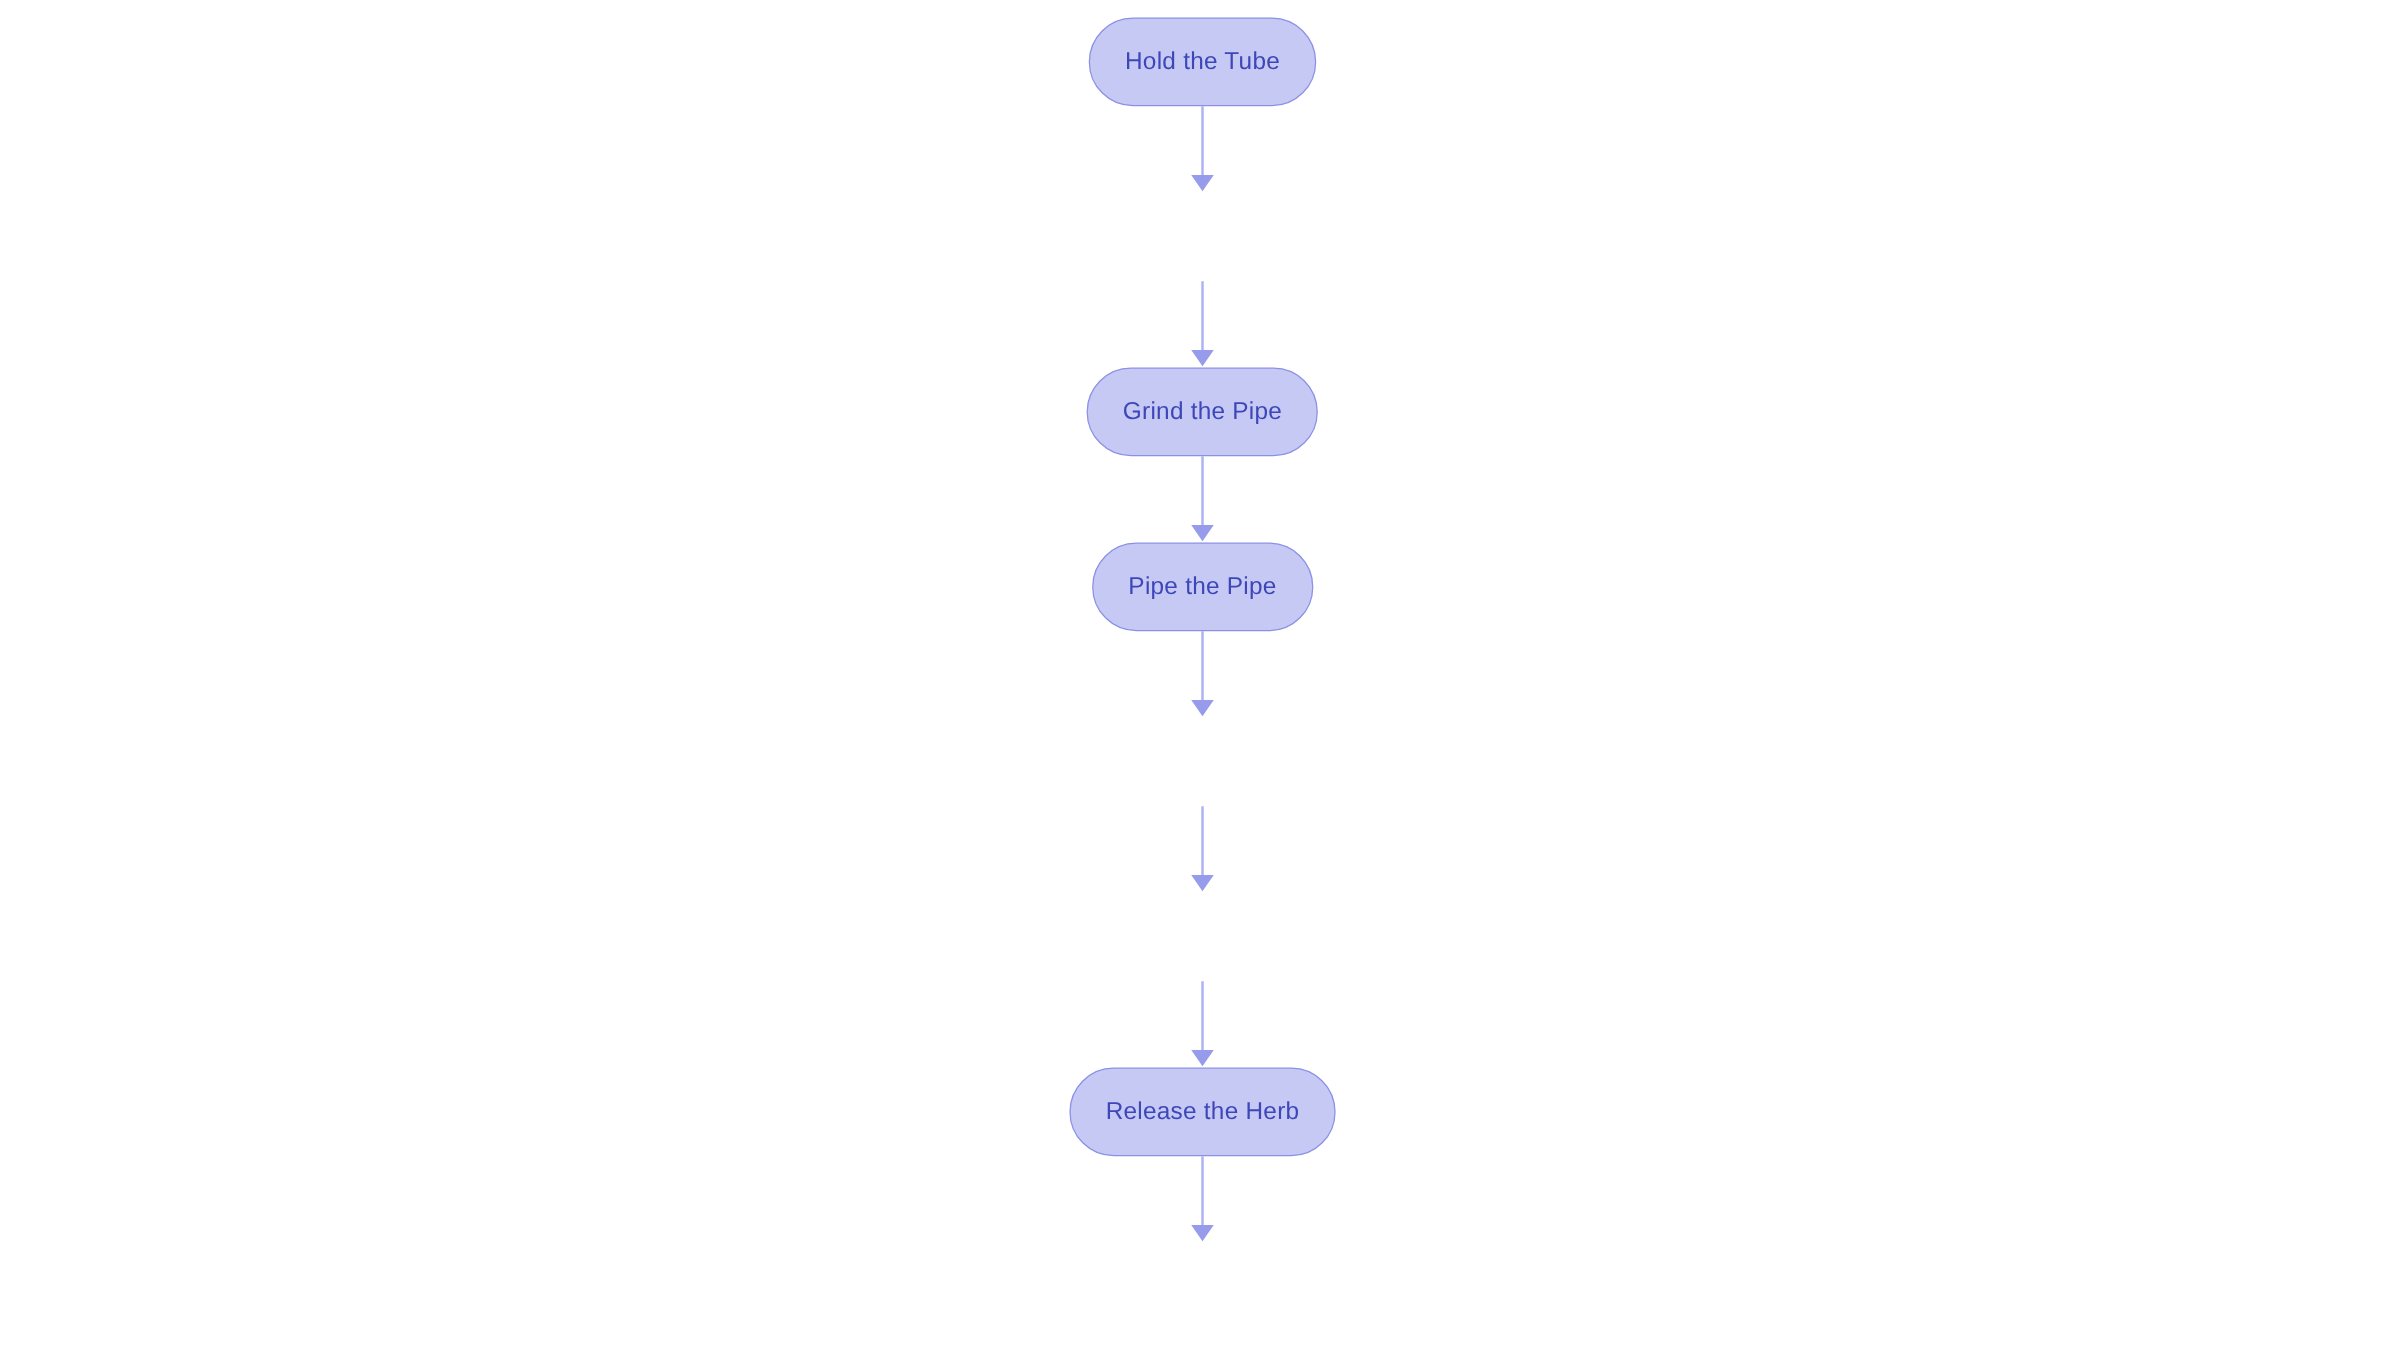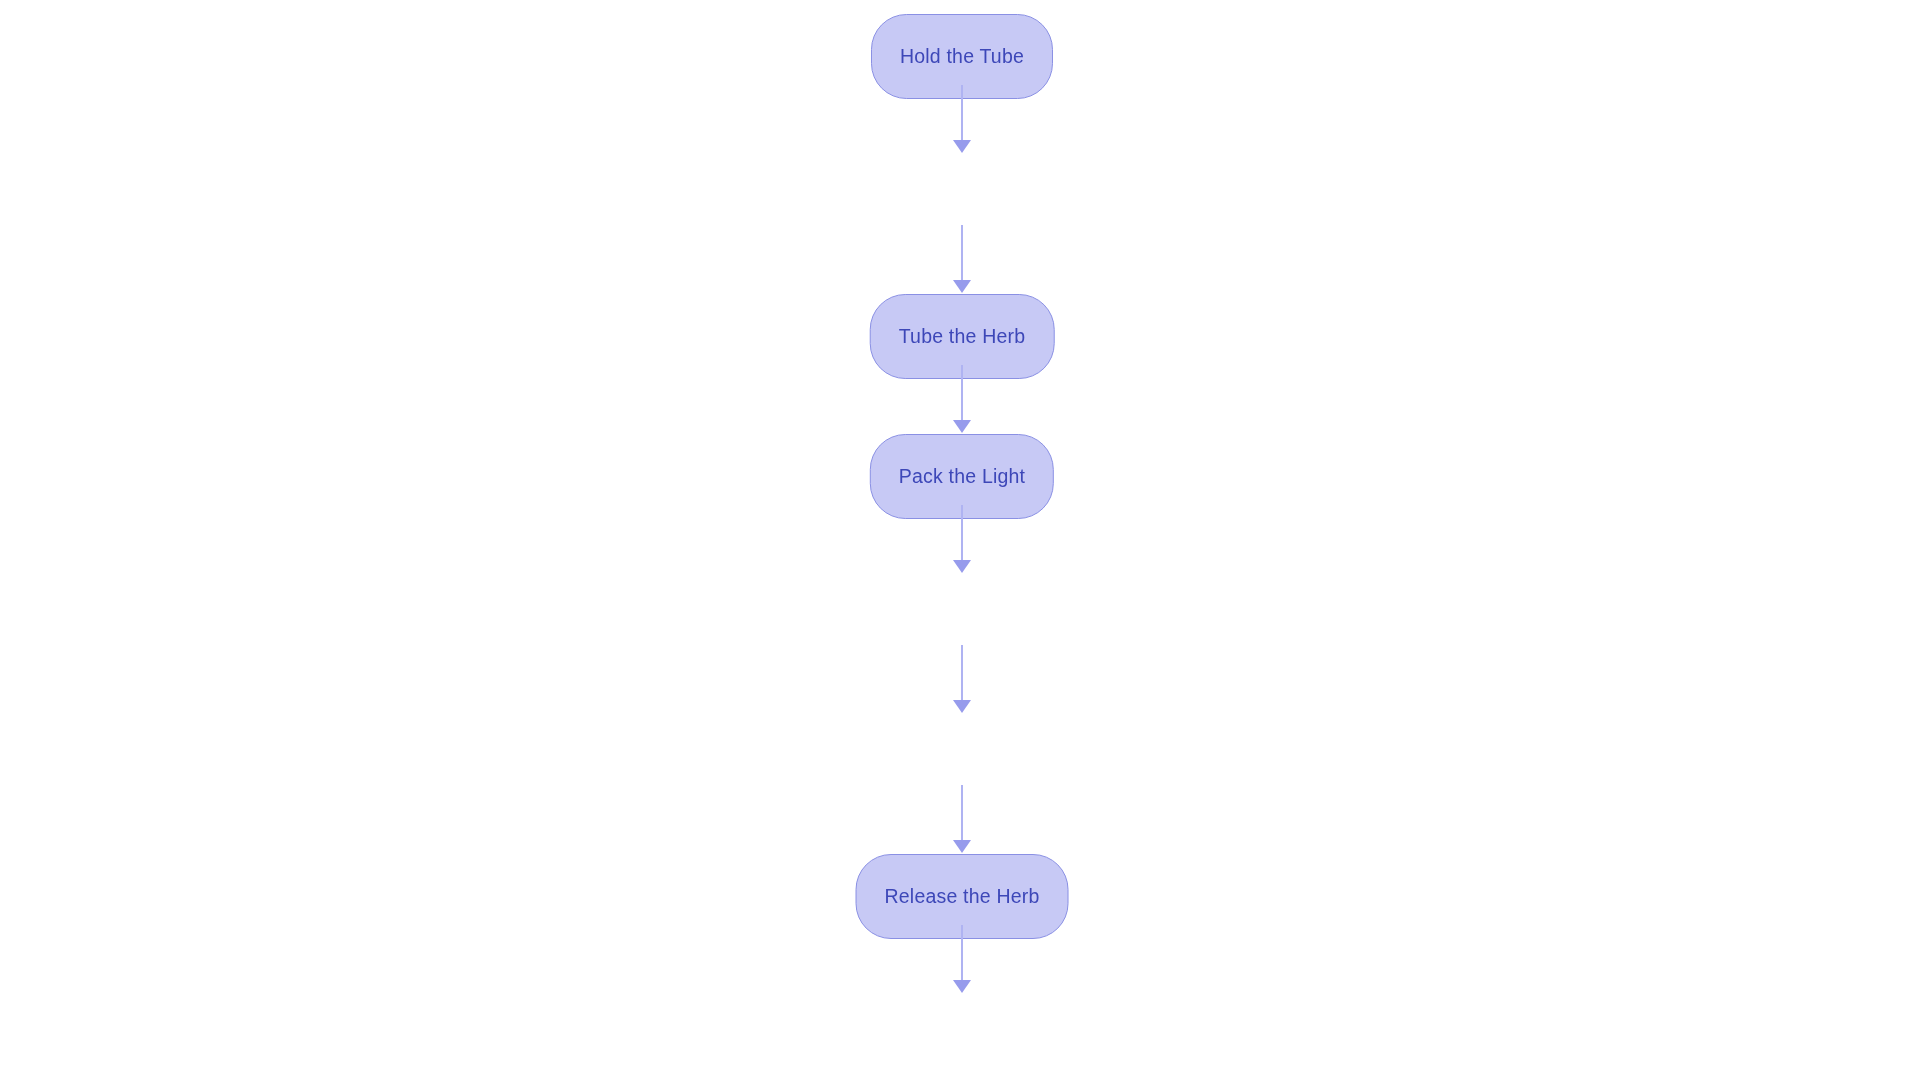--- a/index.html
+++ b/index.html
@@ -16,21 +16,21 @@
   }
   .flow {
     position: absolute;
     inset: 0;
   }
   .node {
     position: absolute;
     left: 962px;
     transform: translateX(-50%);
     top: calc(14px + var(--i) * 140px);
-    height: 85px;
+    height: 71px;
     box-sizing: border-box;
     padding: 0 28px;
     border-radius: 35.5px;
     background: var(--node-fill, #c7c9f5);
     border: 1.6px solid var(--node-border, #8a90e4);
     color: var(--node-text, #3d47b8);
     font-size: 19.5px;
     letter-spacing: 0.2px;
     display: flex;
     align-items: center;
@@ -73,29 +73,29 @@
     <div class="stem"></div>
     <div class="head"></div>
   </div>
 
   <div class="arrow" style="--i:1">
     <div class="stem"></div>
     <div class="head"></div>
   </div>
 
   <div class="node" style="--i:2">
-    <span>Tube the Herb</span>
+    <span>Grind the Pipe</span>
   </div>
   <div class="arrow" style="--i:2">
     <div class="stem"></div>
     <div class="head"></div>
   </div>
 
   <div class="node" style="--i:3">
-    <span>Pack the Light</span>
+    <span>Pipe the Pipe</span>
   </div>
   <div class="arrow" style="--i:3">
     <div class="stem"></div>
     <div class="head"></div>
   </div>
 
   <div class="arrow" style="--i:4">
     <div class="stem"></div>
     <div class="head"></div>
   </div>

